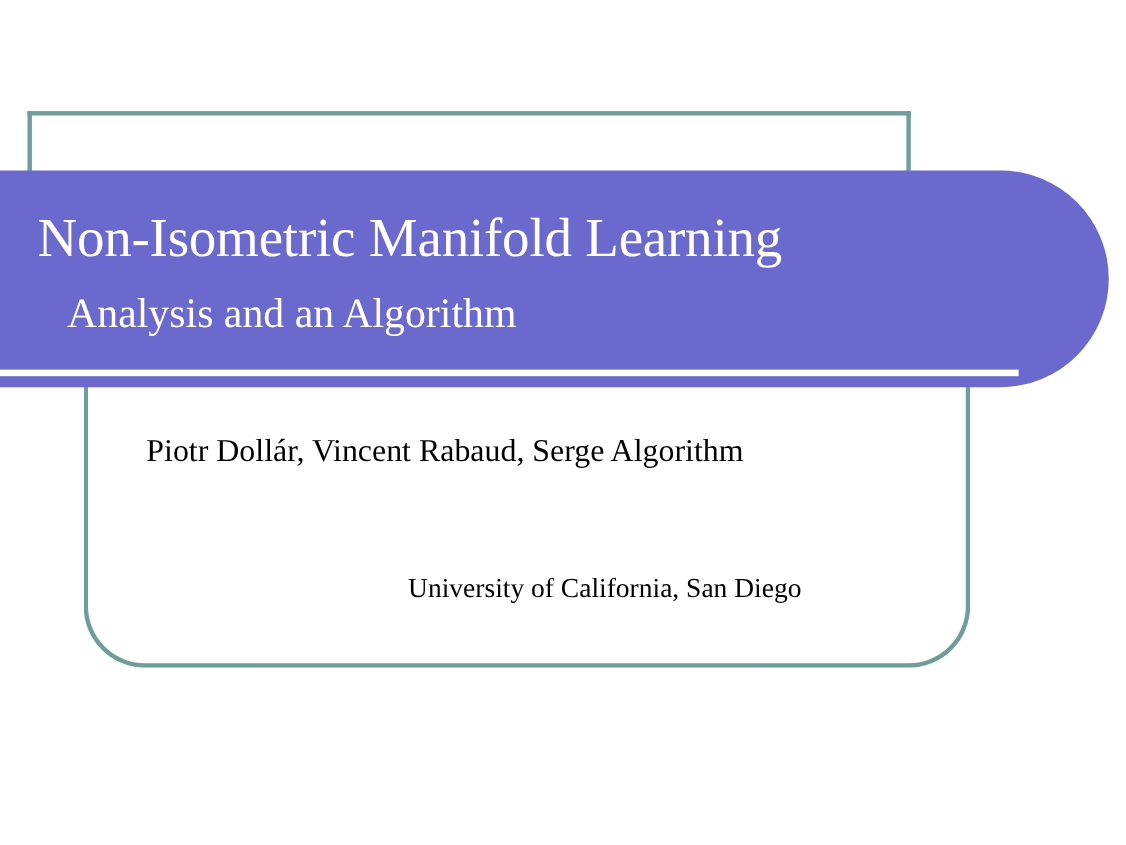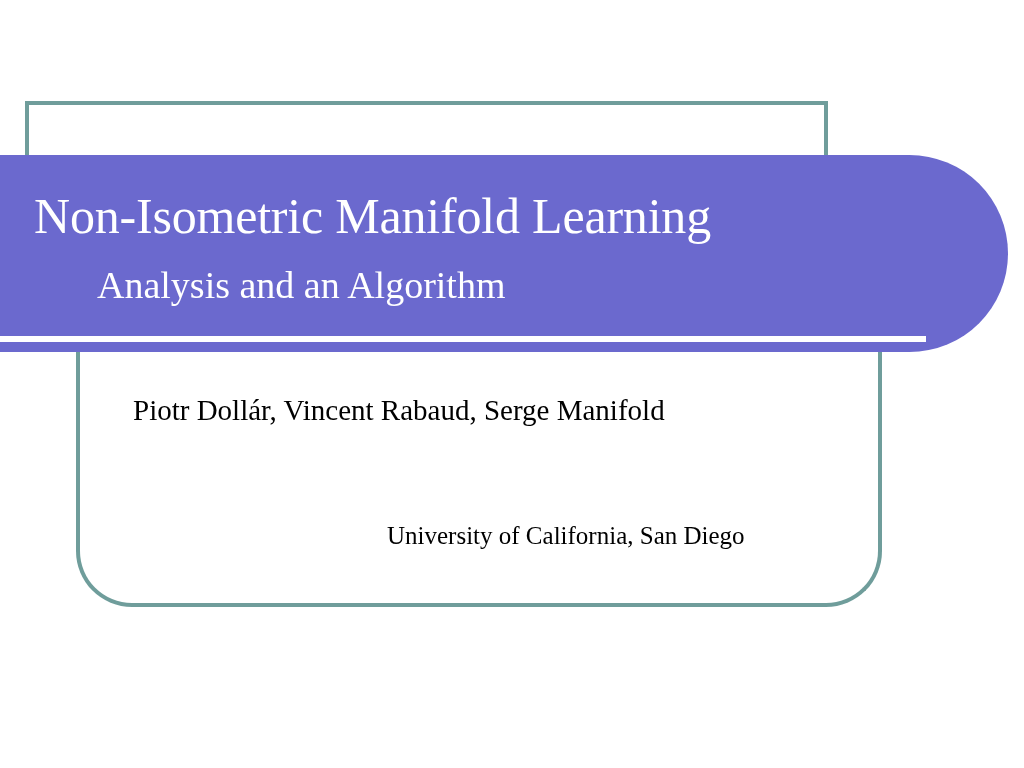--- a/index.html
+++ b/index.html
@@ -86,58 +86,56 @@
   }
   .title-sub {
     position: absolute;
     left: 61px;
     top: 262px;
     width: 900px;
     font-size: 38px;
     line-height: 46px;
     color: #ffffff;
     white-space: nowrap;
-    margin-left: 36px;
   }
 
   
   .authors {
     position: absolute;
     left: 133px;
     top: 392px;
     font-size: 29px;
     line-height: 36px;
     color: #000000;
     white-space: nowrap;
   }
   .affiliation {
     position: absolute;
     left: 371px;
     top: 520px;
     font-size: 25px;
     line-height: 32px;
     color: #000000;
     white-space: nowrap;
-    margin-left: 16px;
   }
 </style>
 </head>
 <body>
 
 <div id="slide">
 
   <div class="frame-top"></div>
 
   <div class="frame-bottom"></div>
 
   <div class="title-banner"></div>
 
   <div class="banner-rule"></div>
 
   <div class="title-main">Non-Isometric Manifold Learning</div>
 
   <div class="title-sub">Analysis and an Algorithm</div>
 
-  <div class="authors">Piotr Dollár, Vincent Rabaud, Serge Manifold</div>
+  <div class="authors">Piotr Dollár, Vincent Rabaud, Serge Algorithm</div>
 
   <div class="affiliation">University of California,  San Diego</div>
 
 </div>
 
 </body></html>

